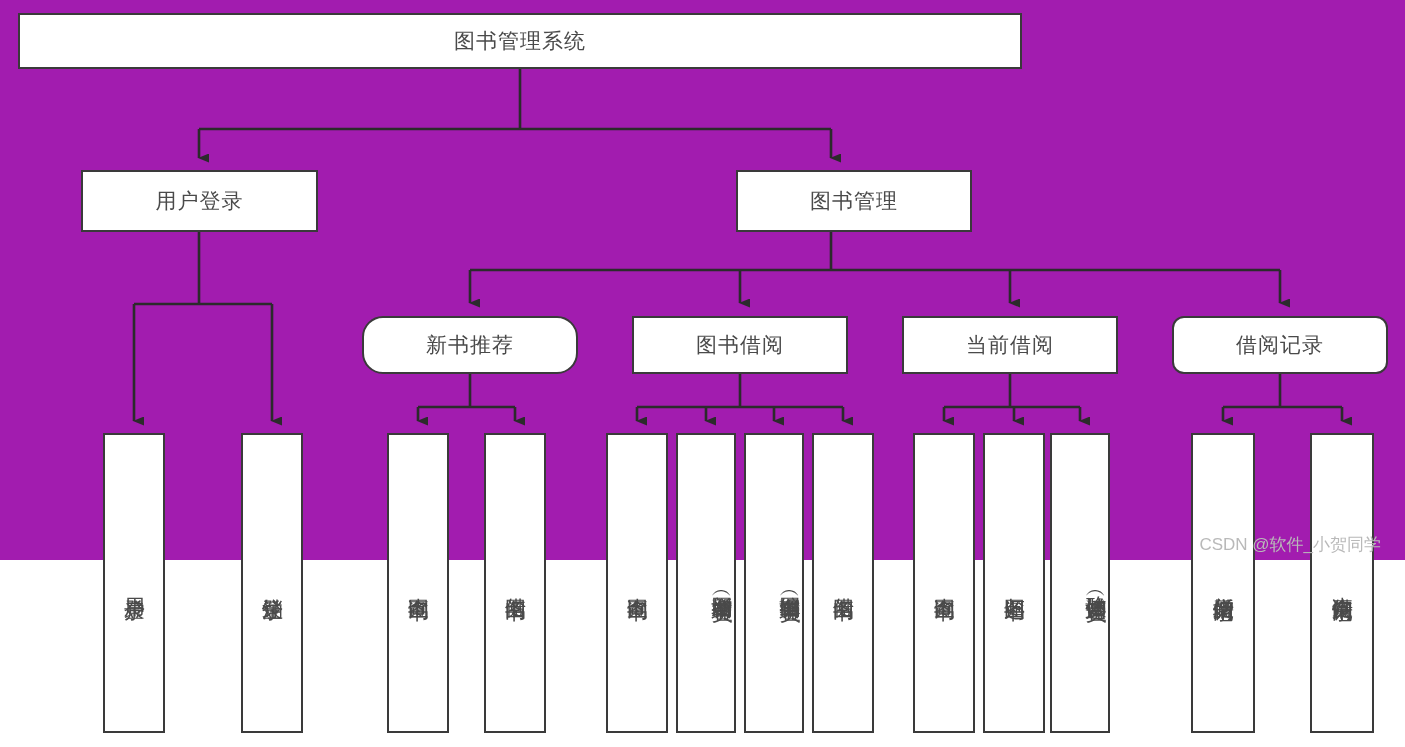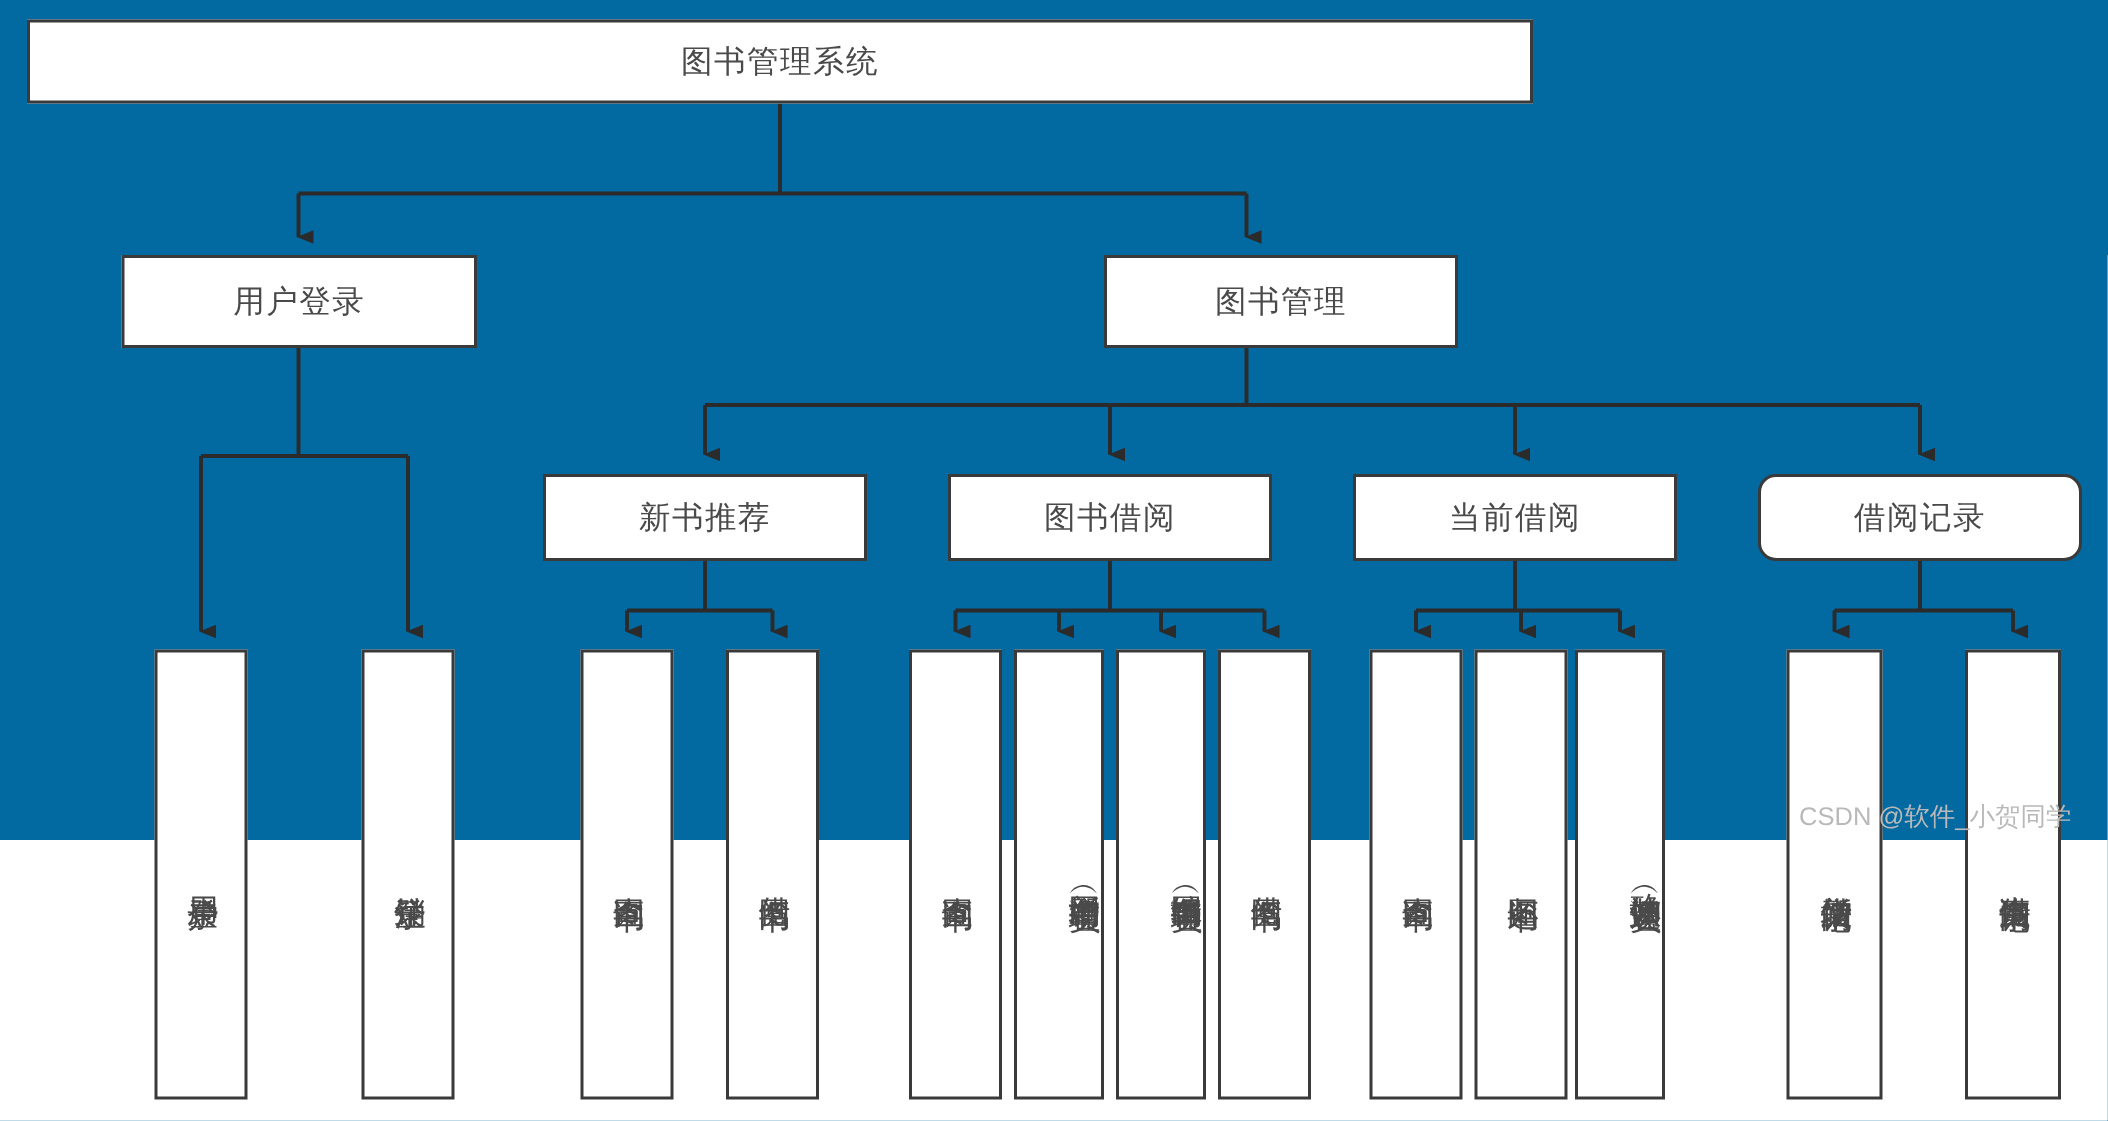--- a/index.html
+++ b/index.html
@@ -10,21 +10,21 @@
   body {
     width: 1405px;
     height: 747px;
     font-family: "Liberation Sans", "DejaVu Sans", sans-serif;
     overflow: hidden;
   }
   #stage {
     position: relative;
     width: 1405px;
     height: 560px;
-    background: #0369a1;
+    background: #a21caf;
   }
   #edges {
     position: absolute;
     left: 0;
     top: 0;
     width: 1405px;
     height: 747px;
   }
   .node {
     position: absolute;
@@ -126,21 +126,21 @@
     <span>图书管理系统</span>
   </div>
 
   <div class="node horiz" style="left:81px; top:170px; width:237px; height:62px;">
     <span>用户登录</span>
   </div>
   <div class="node horiz" style="left:712px; top:170px; width:236px; height:62px;margin-left:24px;">
     <span>图书管理</span>
   </div>
 
-  <div class="node horiz" style="left:362px; top:316px; width:216px; height:58px;">
+  <div class="node horiz" style="left:362px; top:316px; width:216px; height:58px;border-radius:21px;">
     <span>新书推荐</span>
   </div>
   <div class="node horiz" style="left:902px; top:316px; width:216px; height:58px;">
     <span>当前借阅</span>
   </div>
   <div class="node horiz" style="left:632px; top:316px; width:216px; height:58px;">
     <span>图书借阅</span>
   </div>
   <div class="node horiz" style="left:1172px; top:316px; width:216px; height:58px;border-radius:12px;">
     <span>借阅记录</span>

